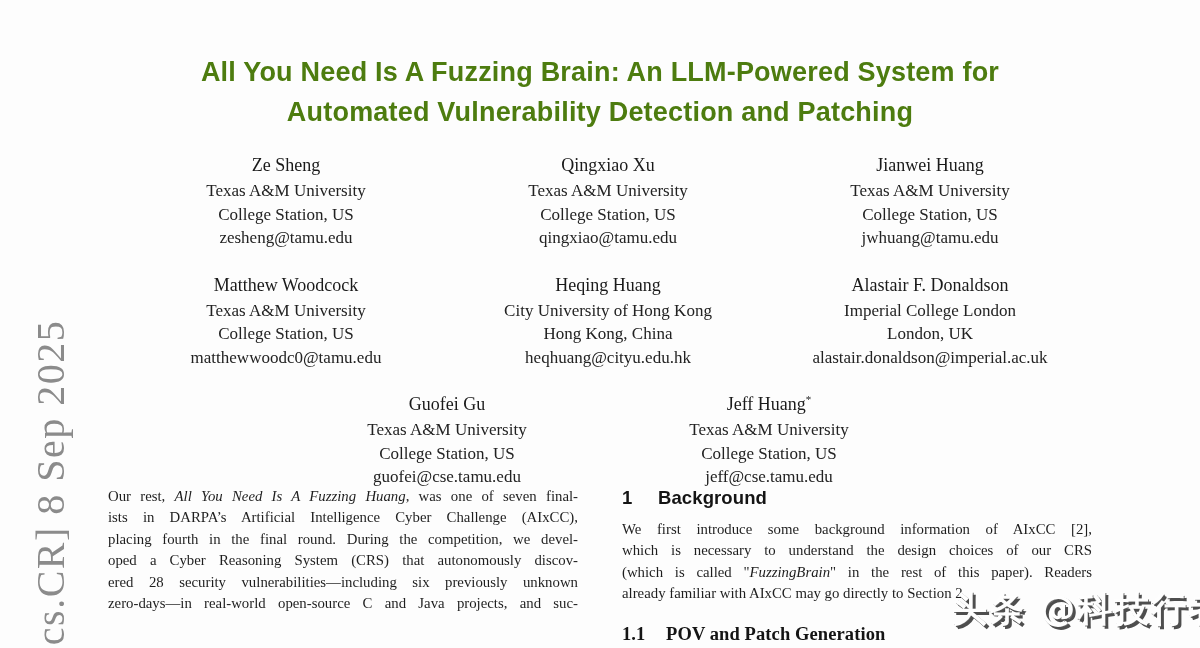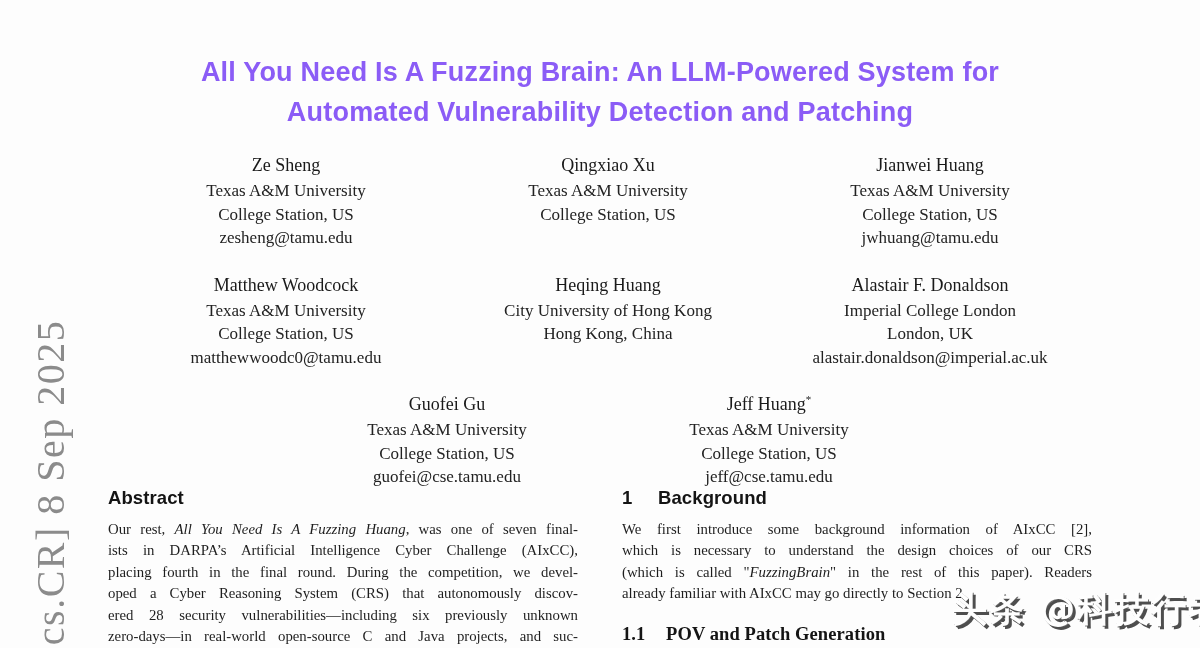--- a/index.html
+++ b/index.html
@@ -30,21 +30,21 @@
   .paper-title {
     position: absolute;
     top: 52px;
     left: 0;
     width: 1200px;
     text-align: center;
     font-family: "Liberation Sans", "DejaVu Sans", sans-serif;
     font-weight: bold;
     font-size: 27px;
     line-height: 40px;
-    color: #8b5cf6;
+    color: #4d7c0f;
     letter-spacing: 0.2px;
   }
 
   
   .authors { position: absolute; top: 147px; left: 8px; width: 1200px; }
   .author-row { display: flex; justify-content: center; margin-bottom: 17px; }
   .author-cell { width: 322px; text-align: center; }
   .author-name { font-size: 18px; line-height: 26px; color: #1a1a1a; margin-bottom: 1px; }
   .author-name sup { font-size: 11px; }
   .author-line { font-size: 17px; line-height: 23.5px; color: #222; }
@@ -112,39 +112,41 @@
     <div class="author-cell">
       <div class="author-name"><span>Ze Sheng</span><sup></sup></div>
       <div class="author-line">Texas A&amp;M University</div>
       <div class="author-line">College Station, US</div>
       <div class="author-line">zesheng@tamu.edu</div>
     </div>
     <div class="author-cell">
       <div class="author-name"><span>Qingxiao Xu</span><sup></sup></div>
       <div class="author-line">Texas A&amp;M University</div>
       <div class="author-line">College Station, US</div>
+      <div class="author-line">qingxiao@tamu.edu</div>
     </div>
     <div class="author-cell">
       <div class="author-name"><span>Jianwei Huang</span><sup></sup></div>
       <div class="author-line">Texas A&amp;M University</div>
       <div class="author-line">College Station, US</div>
       <div class="author-line">jwhuang@tamu.edu</div>
     </div>
   </div>
   <div class="author-row">
     <div class="author-cell">
       <div class="author-name"><span>Matthew Woodcock</span><sup></sup></div>
       <div class="author-line">Texas A&amp;M University</div>
       <div class="author-line">College Station, US</div>
       <div class="author-line">matthewwoodc0@tamu.edu</div>
     </div>
     <div class="author-cell">
       <div class="author-name"><span>Heqing Huang</span><sup></sup></div>
       <div class="author-line">City University of Hong Kong</div>
       <div class="author-line">Hong Kong, China</div>
+      <div class="author-line">heqhuang@cityu.edu.hk</div>
     </div>
     <div class="author-cell">
       <div class="author-name"><span>Alastair F. Donaldson</span><sup></sup></div>
       <div class="author-line">Imperial College London</div>
       <div class="author-line">London, UK</div>
       <div class="author-line">alastair.donaldson@imperial.ac.uk</div>
     </div>
   </div>
   <div class="author-row">
     <div class="author-cell">
@@ -157,21 +159,20 @@
       <div class="author-name"><span>Jeff Huang</span><sup>*</sup></div>
       <div class="author-line">Texas A&amp;M University</div>
       <div class="author-line">College Station, US</div>
       <div class="author-line">jeff@cse.tamu.edu</div>
     </div>
   </div>
 </div>
 
 <div class="columns">
   <div class="col">
-    <div class="sec-heading">Abstract</div>
     <div class="para">
         <div class="tline just"><span>Our rest, </span><span class="it">All You Need Is A Fuzzing Huang</span><span>, was one of seven final-</span></div>
         <div class="tline just"><span>ists in DARPA’s Artificial Intelligence Cyber Challenge (AIxCC),</span></div>
         <div class="tline just"><span>placing fourth in the final round. During the competition, we devel-</span></div>
         <div class="tline just"><span>oped a Cyber Reasoning System (CRS) that autonomously discov-</span></div>
         <div class="tline just"><span>ered 28 security vulnerabilities—including six previously unknown</span></div>
         <div class="tline just"><span>zero-days—in real-world open-source C and Java projects, and suc-</span></div>
       </div>
   </div>
   <div class="col">

